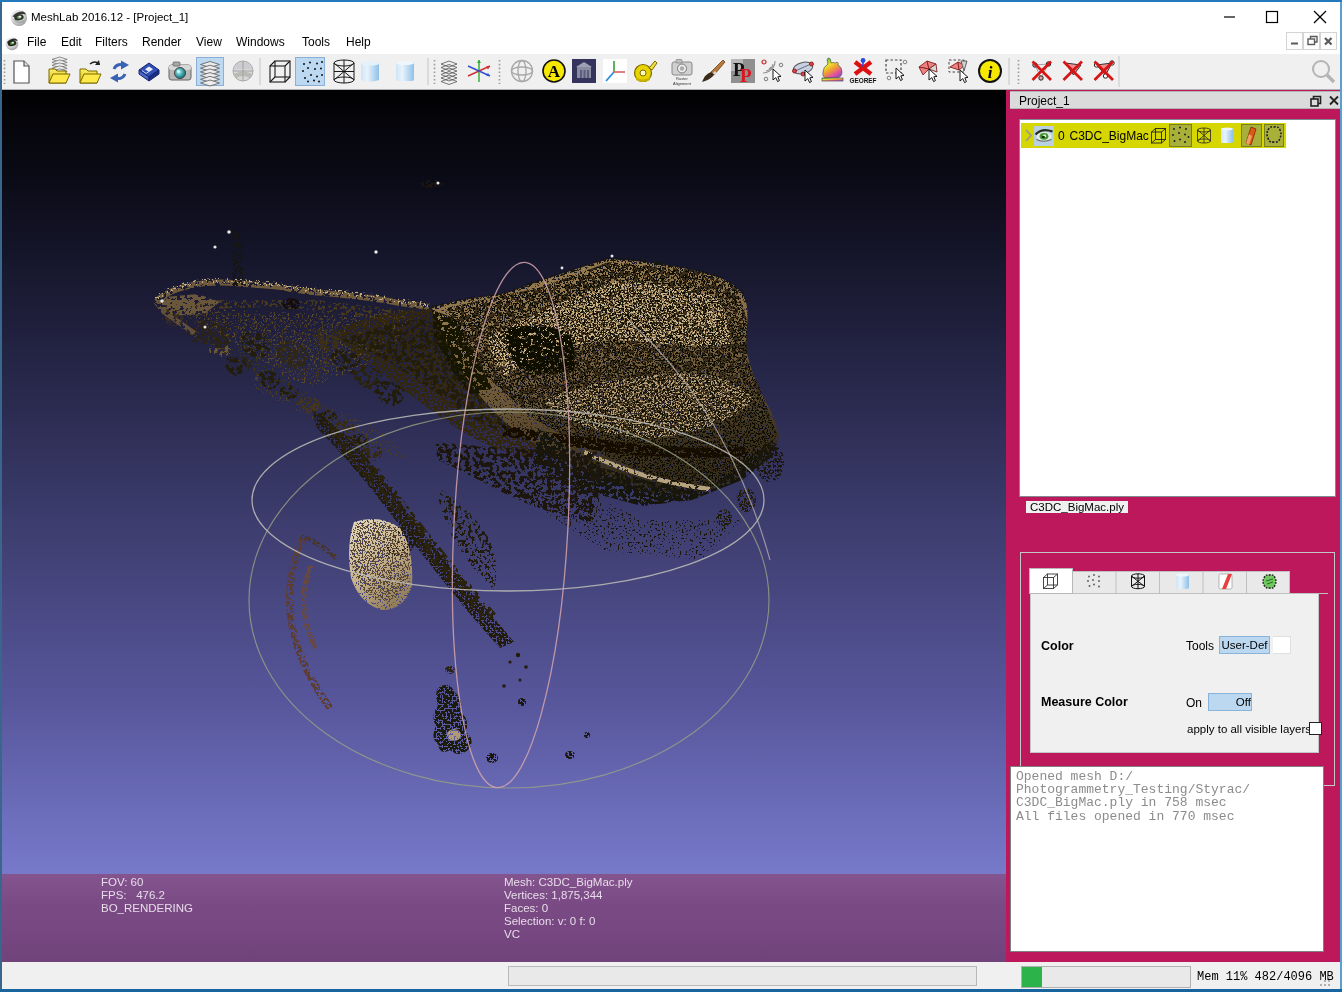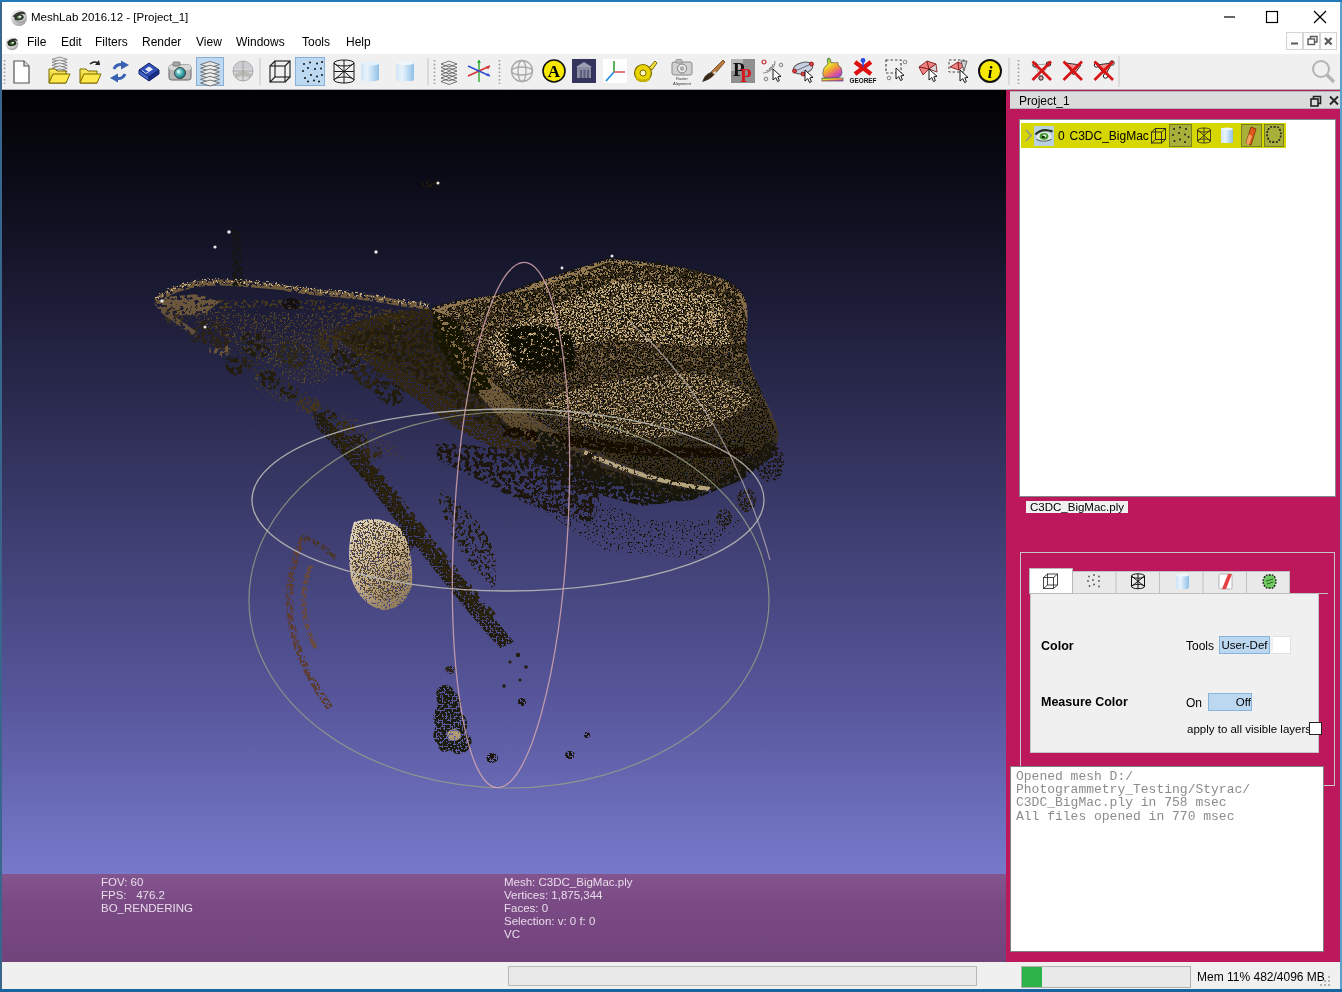--- a/index.html
+++ b/index.html
@@ -11,21 +11,21 @@
   #lborder { position:absolute; left:0; top:2px; width:2px; height:987px; background:#39668c; }
   #rborder { position:absolute; left:1340px; top:2px; width:2px; height:987px; background:#5b9fcc; }
   #titlebar { position:absolute; left:2px; top:2px; width:1338px; height:29px; background:#ffffff; }
   #title-text { position:absolute; left:29px; top:9px; font-size:11.5px; color:#000; }
   #menubar { position:absolute; left:2px; top:31px; width:1260px; height:23px; background:#ffffff; font-size:12px; color:#000; }
   .menu { position:absolute; top:4px; }
   #toolbar { position:absolute; left:2px; top:54px; width:1338px; height:36px; background:#f0f0f0; border-bottom:1px solid #b0b0b0; }
   #viewport { position:absolute; left:2px; top:90px; width:1004px; height:872px;
      background:linear-gradient(180deg, #010103 0%, #0d0d1b 12%, #232343 30%, #3d3d6f 50%, #57569b 70%, #7173c2 86%, #868bd9 100%); overflow:hidden; }
   #rpanel { position:absolute; left:1006px; top:90px; width:334px; height:872px; background:#be185d;text-decoration:underline; }
-  #statusbar { position:absolute; left:2px; top:962px; width:1338px; height:27px; background:#f0f0f0; }
+  #statusbar { position:absolute; left:2px; top:962px; width:1338px; height:27px; background:#f0f0f0;font-family:Liberation Mono, monospace; }
   #hud { position:absolute; left:0; top:784px; width:1004px; height:88px; background:linear-gradient(180deg,#84548e,#7a4a84 35%,#71437b); color:#e8dcea; font-size:11.5px; }
   .hudcol { position:absolute; top:2px; line-height:13px; white-space:pre; }
   #ph { position:absolute; left:4px; top:1px; width:330px; height:18px; background:#dbdbdb; border-top:1px solid #b4b4b4; border-bottom:1px solid #b4b4b4; }
   #ph span { position:absolute; left:9px; top:2px; font-size:12px; color:#000; }
   #layerbox { position:absolute; left:13px; top:29px; width:317px; height:378px; background:#ffffff; border:1px solid #82888f; }
   #layerrow { position:absolute; left:1px; top:3px; width:265px; height:25px; background:#d6d600; }
   #plylabel { position:absolute; left:20px; top:411px; font-size:11.5px; color:#000; background:#f0f0f0; padding:0 4px; z-index:3; }
   #groupbox { position:absolute; left:14px; top:420px; width:315px; height:234px; border:1px solid #c6c6c6;margin-top:42px; }
   #contentpane { position:absolute; left:9px; top:41px; width:289px; height:159px; border:1px solid #c6c6c6; border-top:none; background:#f0f0f0; }
   #logbox { position:absolute; left:4px; top:676px; width:314px; height:186px; background:#ffffff; border:1px solid #808080;

